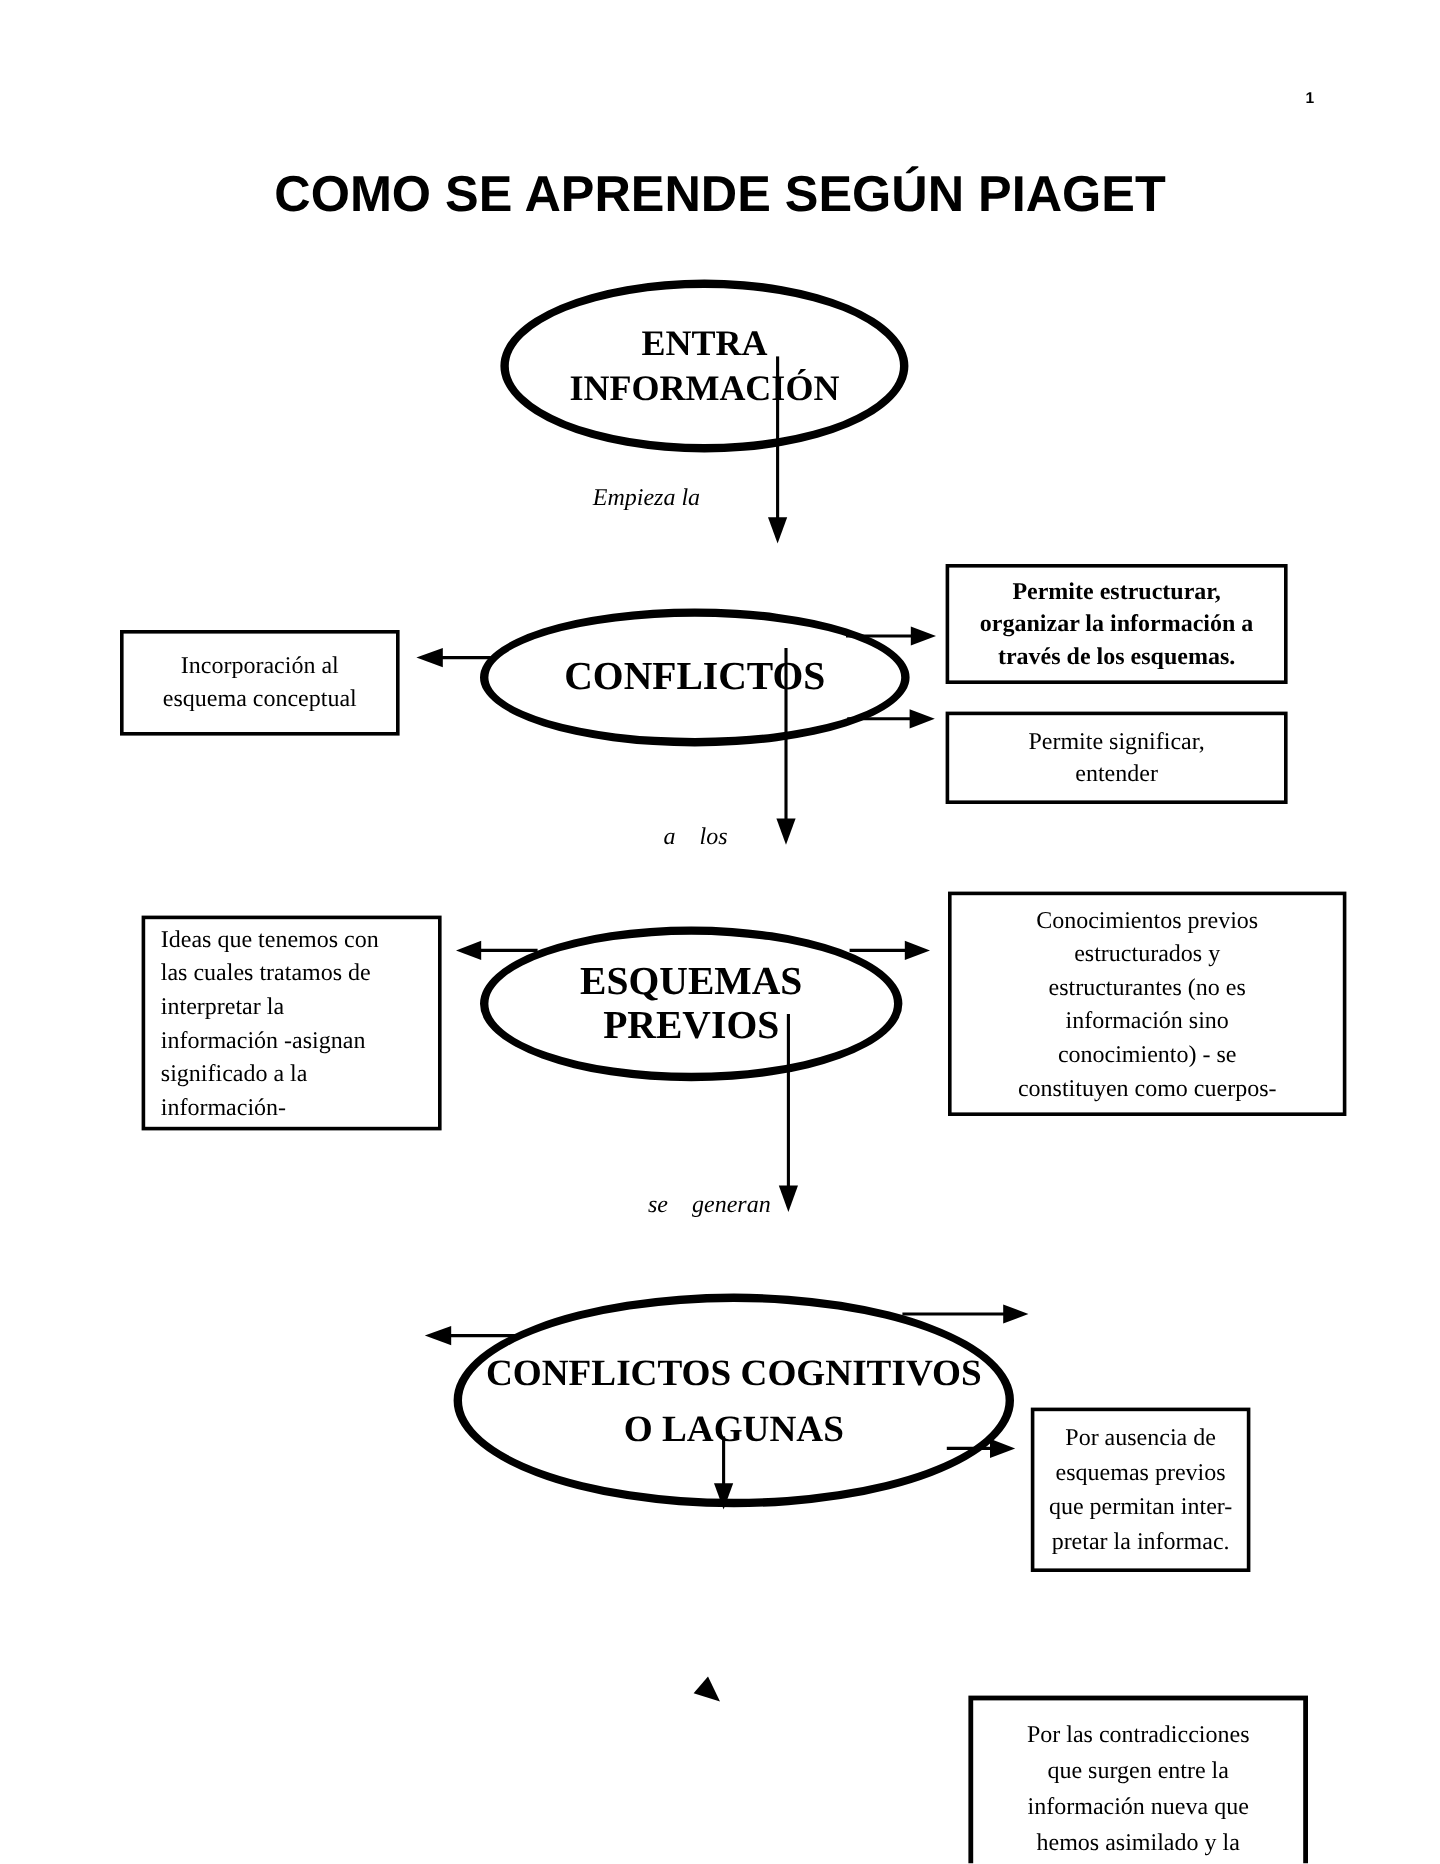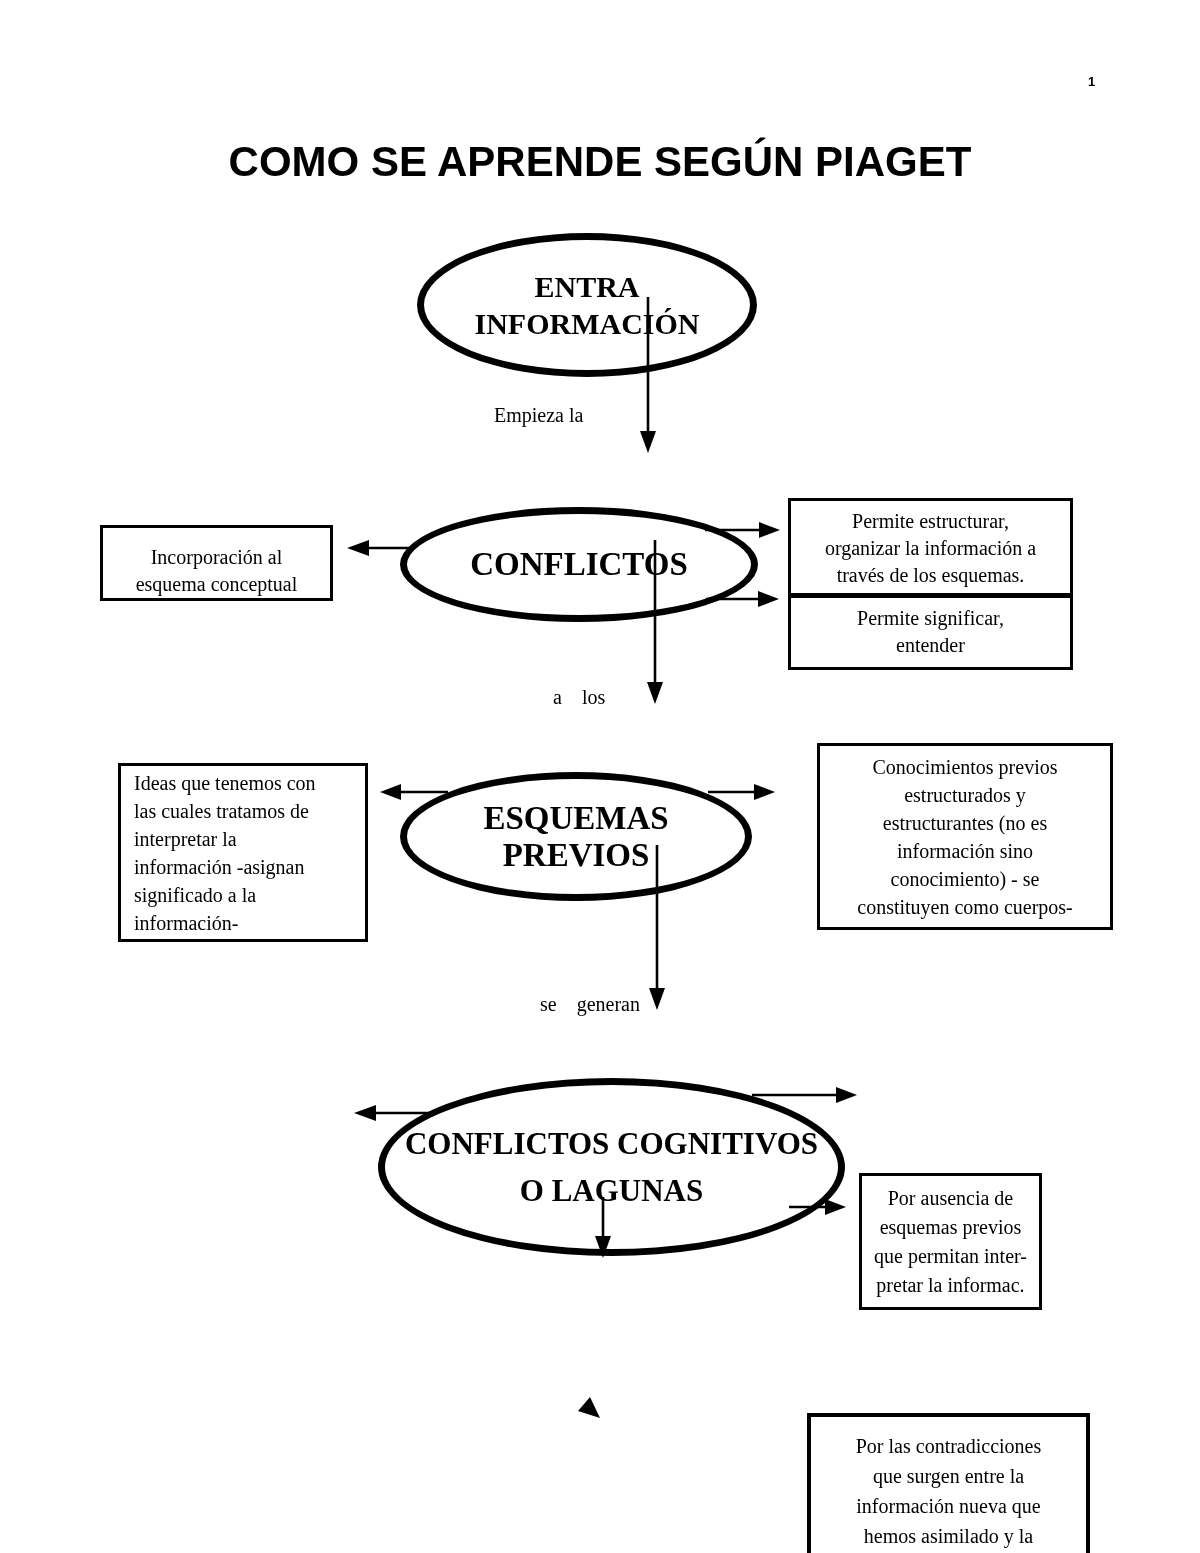--- a/index.html
+++ b/index.html
@@ -49,33 +49,34 @@
   .nbox {
     border: 3px solid #000000;
     font-size: 20px;
     line-height: 27px;
     text-align: center;
     white-space: pre-line;
     display: flex;
     align-items: center;
     justify-content: center;
   }
-  .b1 { left: 100px; top: 525px; width: 233px; height: 76px; align-items: flex-end; }
-  .b2 { left: 788px; top: 498px; width: 285px; height: 100px; }
+  .b1 { left: 100px; top: 525px; width: 233px; height: 88px; }
+  .b2 { left: 788px; top: 470px; width: 285px; height: 100px; font-weight: bold; }
   .b3 { left: 788px; top: 593px; width: 285px; height: 77px; }
   .b4 { left: 118px; top: 763px; width: 250px; height: 179px; text-align: left; justify-content: flex-start; padding-left: 13px; line-height: 28px; }
-  .b5 { left: 790px; top: 743px; width: 296px; height: 187px; line-height: 28px; margin-left: 27px; }
+  .b5 { left: 790px; top: 743px; width: 332px; height: 187px; line-height: 28px; }
   .b6 { left: 118px; top: 1095px; width: 231px; height: 190px; line-height: 29px; }
   .b7 { left: 859px; top: 1045px; width: 231px; height: 110px; }
   .b8 { left: 859px; top: 1173px; width: 183px; height: 137px; line-height: 29px; }
   .b9 { left: 807px; top: 1413px; width: 283px; height: 172px; line-height: 30px; align-items: flex-start; padding-top: 14px; border-width: 4px; }
 
   .conn-label {
     font-size: 20px;
     white-space: pre;
+    font-style: italic;
   }
   .l-empieza  { left: 494px; top: 404px; }
   .l-alos     { left: 553px; top: 686px; }
   .l-segeneran{ left: 540px; top: 993px; }
 
   .arrows {
     left: 0; top: 0;
     pointer-events: none;
   }
   .arrows line { stroke: #000000; stroke-width: 2.6; }

